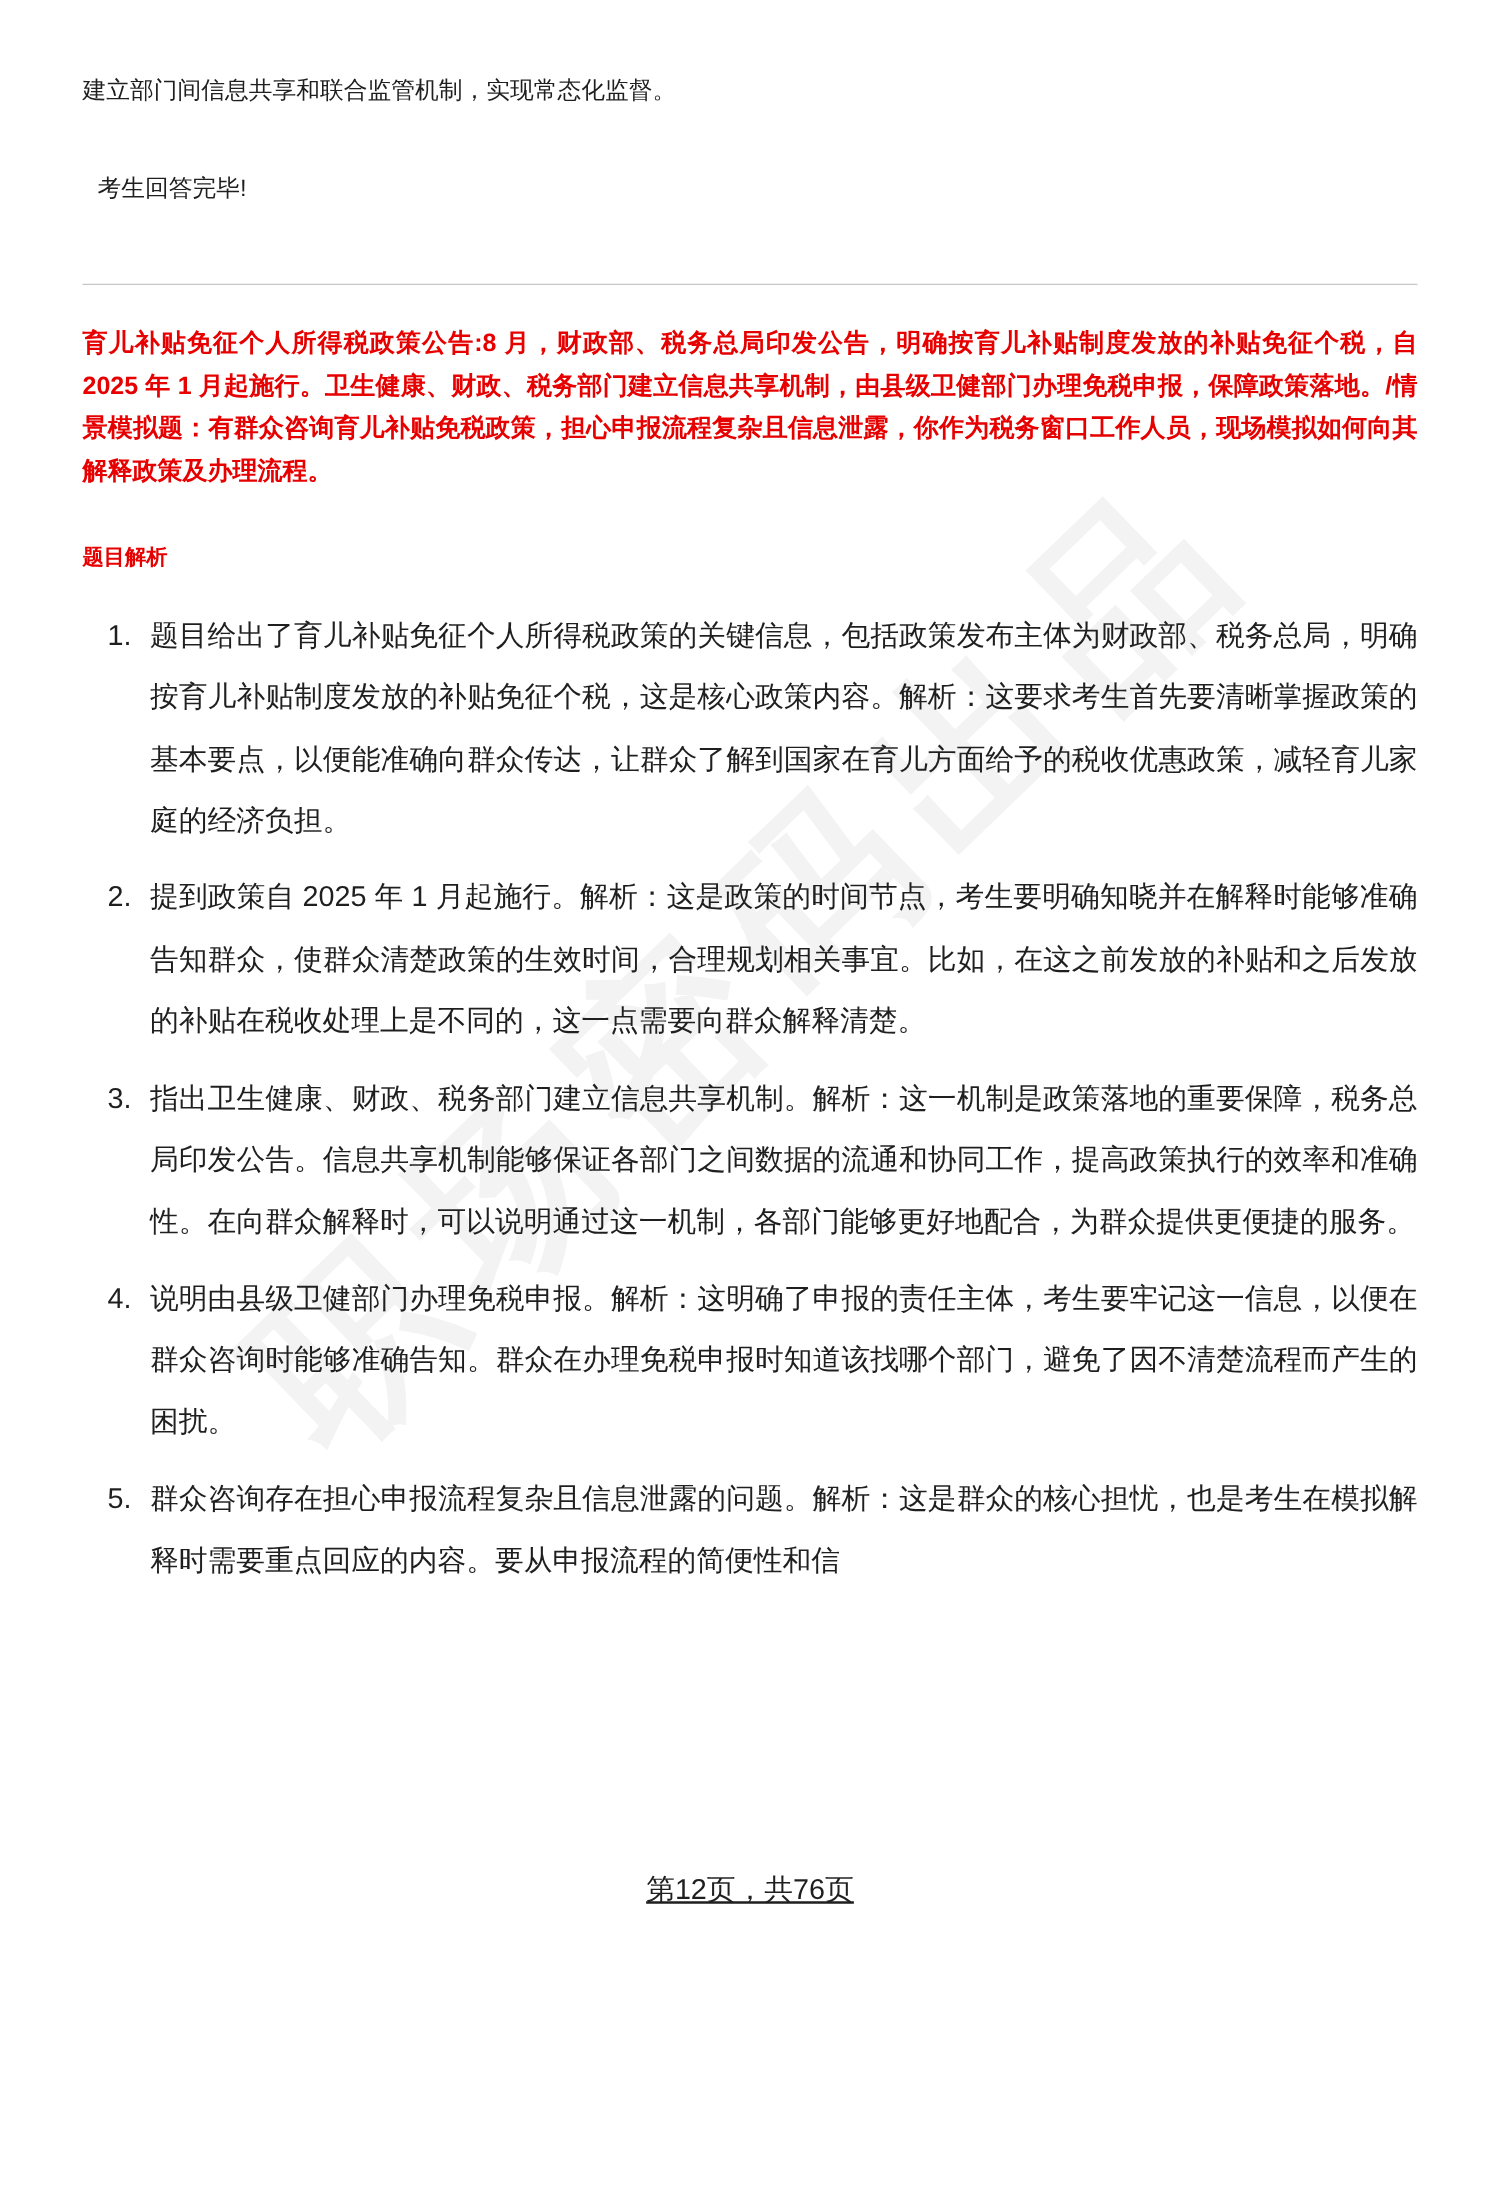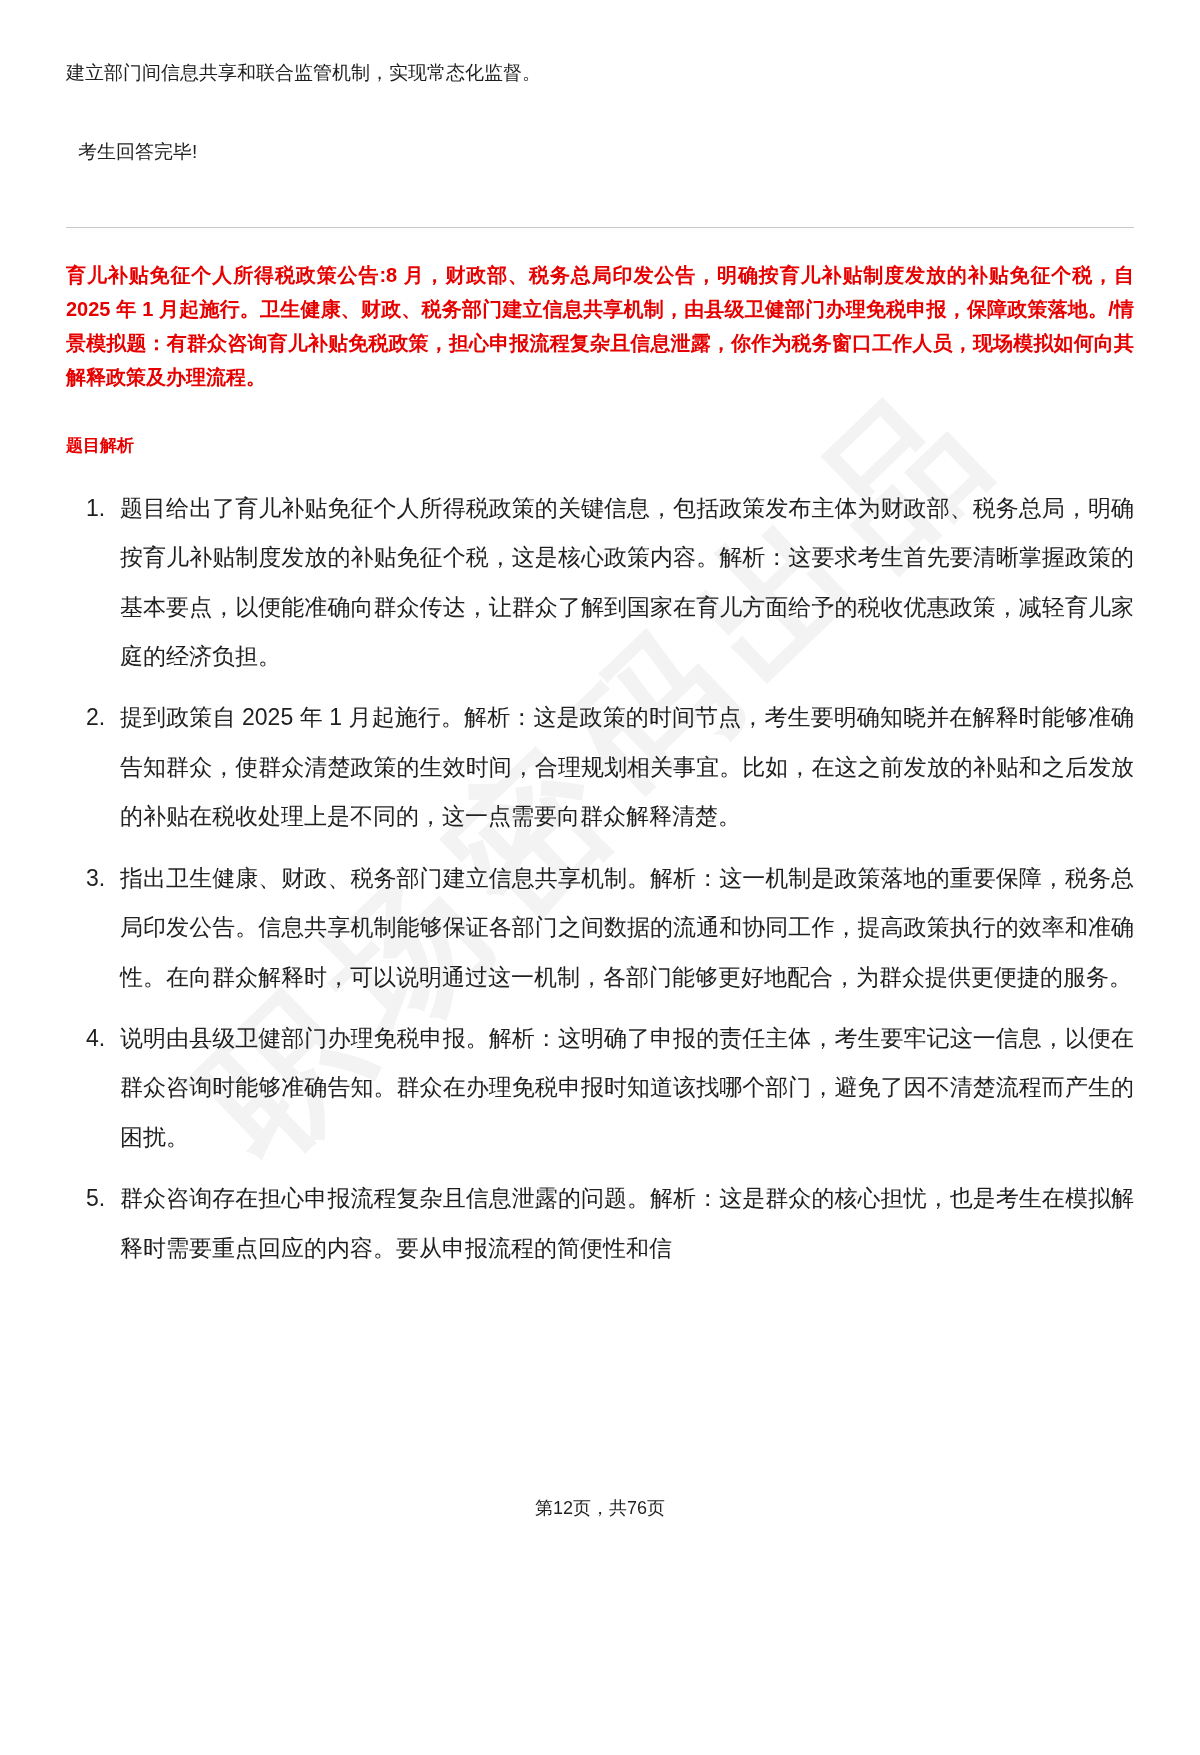--- a/index.html
+++ b/index.html
@@ -94,23 +94,24 @@
   .analysis-list .txt {
     flex: 1;
     text-align: justify;
   }
   .page-footer {
     position: absolute;
     left: 0;
     right: 0;
     top: 1496px;
     text-align: center;
-    font-size: 18px;
+    font-size: 23px;
     color: #1f1f1f;
     z-index: 1;
+    text-decoration: underline;
   }
 </style>
 </head>
 <body>
 
 <div class="page">
 
   <div class="watermark">职场密码出品</div>
 
   <div class="content">

